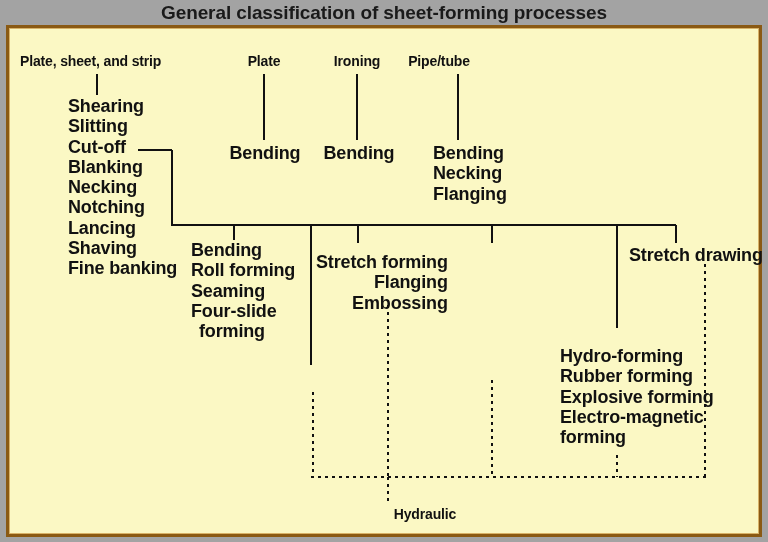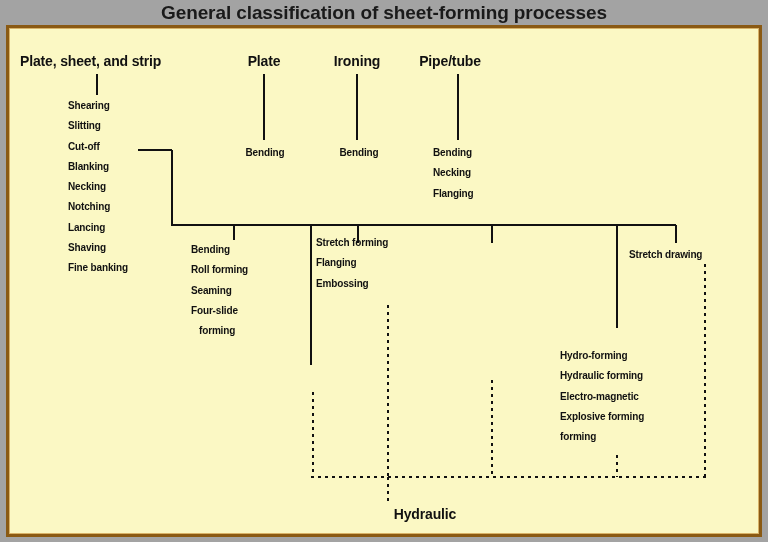--- a/index.html
+++ b/index.html
@@ -63,21 +63,21 @@
     color: #111;
     white-space: nowrap;
     line-height: 20px;
     letter-spacing: -0.15px;
   }
   .lbl.center {
     transform: translateX(-50%);
   }
   .col-list {
     position: absolute;
-    font-size: 10px;
+    font-size: 18px;
     font-weight: bold;
     color: #111;
     line-height: 20.3px;
     white-space: nowrap;
     letter-spacing: -0.15px;
   }
   .col-list.center {
     transform: translateX(-50%);
     text-align: center;
   }
@@ -126,21 +126,21 @@
 
       <line x1="311" y1="477" x2="707" y2="477"></line>
 
       <line x1="388" y1="477" x2="388" y2="503"></line>
     </g>
   </svg>
 
   <div class="lbl" style="left:20px; top:51px;">Plate, sheet, and strip</div>
   <div class="lbl center" style="left:264px; top:51px;">Plate</div>
   <div class="lbl center" style="left:357px; top:51px;">Ironing</div>
-  <div class="lbl center" style="left:450px; top:51px;">Pipe/tube</div>
+  <div class="lbl center" style="left:439px; top:51px;">Pipe/tube</div>
 
   <div class="col-list" style="left:68px; top:96px;">
     <div>Shearing</div>
     <div>Slitting</div>
     <div>Cut-off</div>
     <div>Blanking</div>
     <div>Necking</div>
     <div>Notching</div>
     <div>Lancing</div>
     <div>Shaving</div>
@@ -160,33 +160,33 @@
   </div>
 
   <div class="col-list" style="left:191px; top:240px;">
     <div>Bending</div>
     <div>Roll forming</div>
     <div>Seaming</div>
     <div>Four-slide</div>
     <div style="padding-left:8px;">forming</div>
   </div>
 
-  <div class="col-list" style="left:316px; top:233px;">
+  <div class="col-list" style="left:316px; top:252px;text-align:right;">
     <div>Stretch forming</div>
     <div>Flanging</div>
     <div>Embossing</div>
   </div>
 
 
 
   <div class="col-list" style="left:560px; top:346px;">
     <div>Hydro-forming</div>
-    <div>Hydraulic forming</div>
+    <div>Rubber forming</div>
+    <div>Explosive forming</div>
     <div>Electro-magnetic</div>
-    <div>Explosive forming</div>
     <div>forming</div>
   </div>
 
   <div class="col-list" style="left:629px; top:245px;">
     <div>Stretch drawing</div>
   </div>
 
   <div class="lbl center" style="left:425px; top:504px;">Hydraulic</div>
 
 </div>

